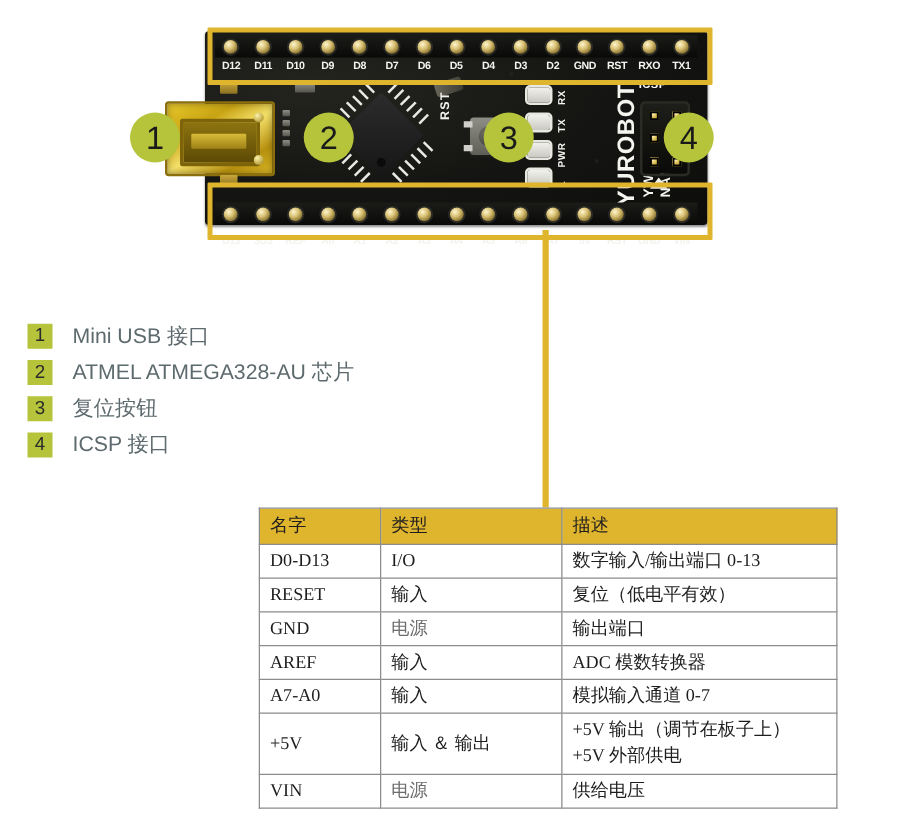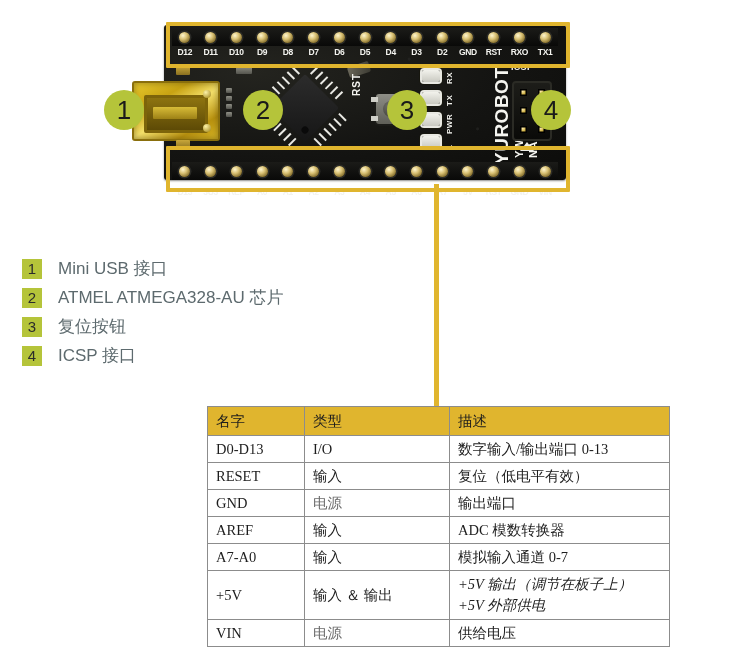--- a/index.html
+++ b/index.html
@@ -212,21 +212,21 @@
     border:1px solid #8c8c8c;
     padding:3px 8px;text-align:left;vertical-align:middle;
     font-size:14.5px;line-height:19px;color:#1d1d1d;
   }
   #pin-table thead th{
     background:#e0b52e;border-color:#8c8c8c;
     font-weight:normal;height:22px;
   }
   #pin-table tbody td{height:20px;background:#fff;}
   #pin-table td.muted{color:#6b6b6b;}
-  #pin-table td.two-line{line-height:21px;font-style:italic;}
+  #pin-table td.two-line{line-height:21px;}
   .cell-l2{display:block;}
 </style>
 </head>
 <body>
 
 <div id="board-figure">
 
   <div class="pcb"></div>
 
   <div class="usb">

